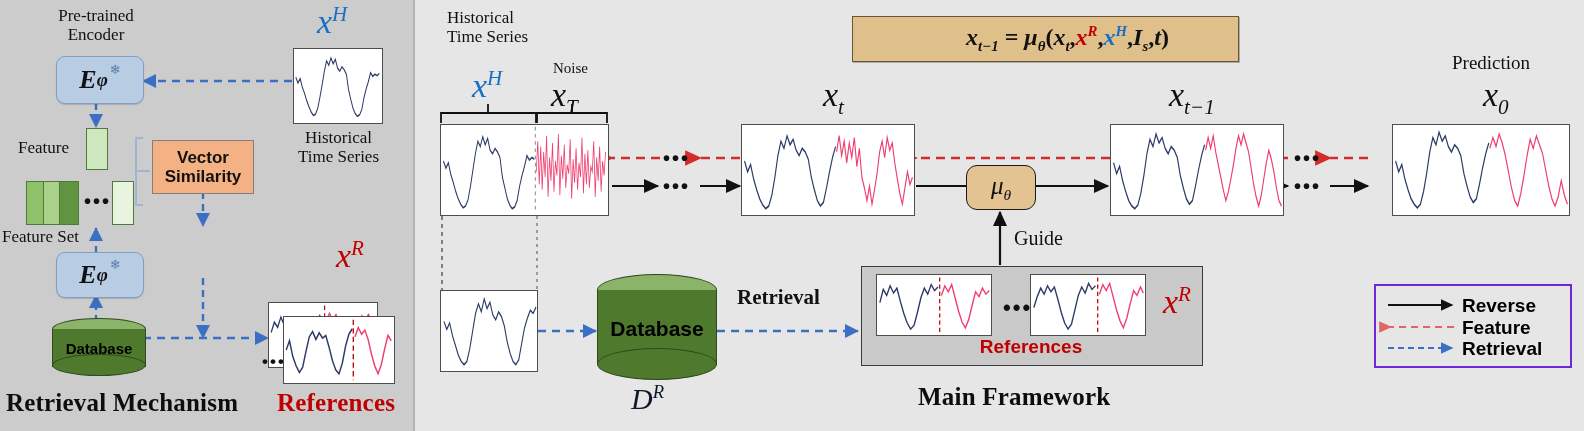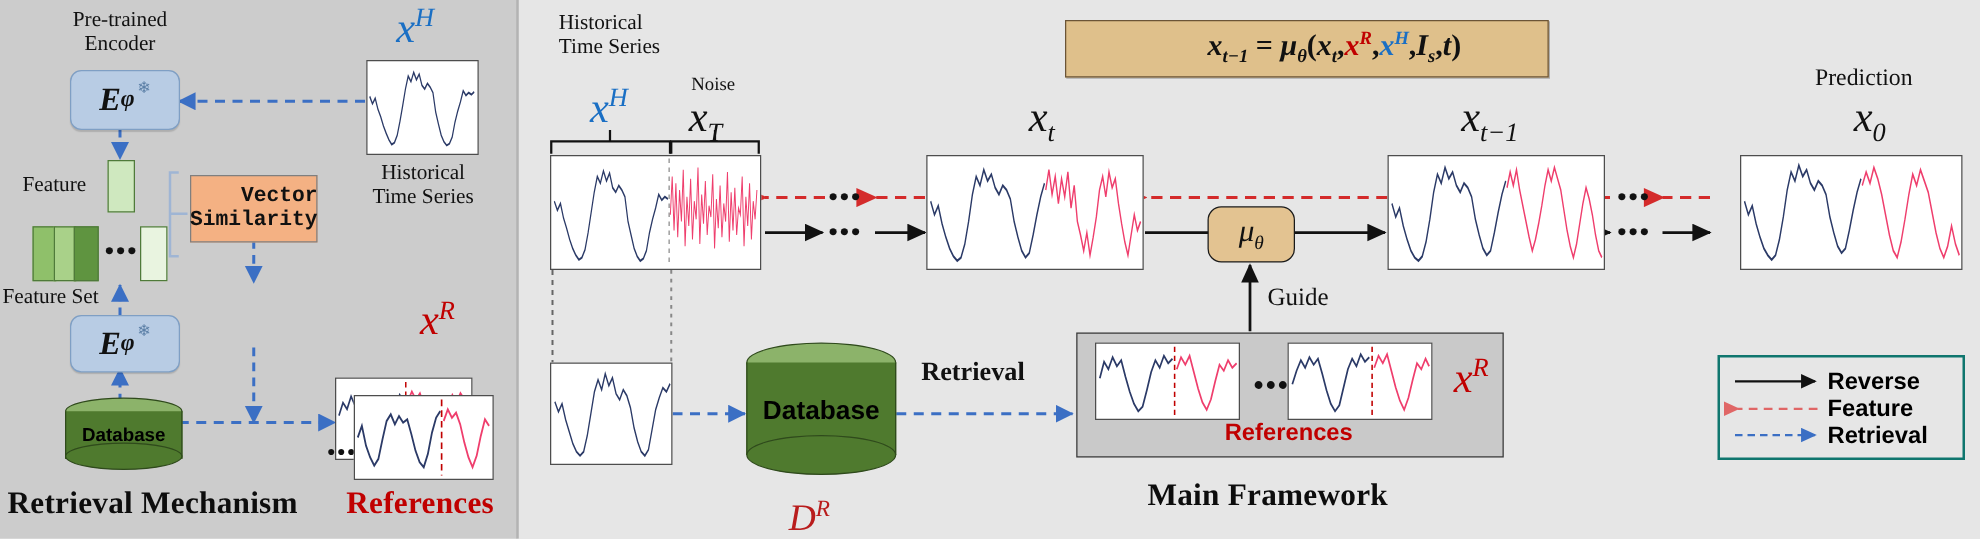--- a/index.html
+++ b/index.html
@@ -51,22 +51,22 @@
   
   .encoder{
     background:#b8cce4;border:1.5px solid #7f9fc4;border-radius:9px;
     display:flex;align-items:center;justify-content:center;
     box-shadow:0 1px 1px rgba(0,0,0,.15);
   }
   .encoder .etext{font-family:"Liberation Serif",serif;font-style:italic;font-weight:bold;color:#111;}
 
   .vecsim{
     background:#f4b183;border:1.4px solid #7f7f7f;
-    display:flex;align-items:center;justify-content:center;text-align:right;
-    font-family:Liberation Mono, monospace;font-weight:bold;color:#111;
+    display:flex;align-items:center;justify-content:center;text-align:center;
+    font-family:Liberation Sans, sans-serif;font-weight:bold;color:#111;
     line-height:1.12;
   }
   .topk{
     background:#cfe3c2;border:0;
     display:flex;align-items:center;justify-content:center;text-align:center;
     font-family:"Liberation Sans",sans-serif;font-weight:bold;color:#111;
     line-height:1.12;
   }
   .mu-box{
     background:#e3c391;border:1.8px solid #1a1a1a;border-radius:11px;
@@ -74,21 +74,21 @@
   }
   .eq-box{
     background:#dfc08b;border:1.6px solid #6b5436;
     display:flex;align-items:center;justify-content:center;
     box-shadow:1px 1px 0 rgba(0,0,0,.25);
   }
   .refs-panel{
     background:#c9c9c9;border:1.8px solid #3a3a3a;
   }
   .legend-box{
-    background:#e6e6e6;border:2px solid #0f766e;
+    background:#e6e6e6;border:2px solid #6d28d9;
   }
 
   
   .fbar{border:1.3px solid #4f7a3a;}
 
   
   .chart{
     background:#fff;border:1.6px solid #4d4d4d;overflow:hidden;
     box-sizing:border-box;
   }
@@ -328,21 +328,21 @@
       <polyline fill="none" stroke="#2b3a67" stroke-width="2.2" points="6,38 12,48 18,40 24,56 30,68 36,80 42,88 48,92 54,88 60,72 66,50 72,28 78,16 84,26 90,10 96,22 102,14 108,30 114,36 120,26 126,32 132,44 138,64 144,78 150,88 156,92 162,86 168,66 174,46 180,34 186,24 192,28 198,20"></polyline>
     </svg>
   </div>
 
   <div class="db" style="left:597px;top:274px;width:120px;height:106px;">
     <div class="top" style="top:0;width:120px;height:32px;box-sizing:border-box;"></div>
     <div class="body" style="top:16px;width:120px;height:74px;box-sizing:border-box;"></div>
     <div class="bot" style="top:74px;width:120px;height:32px;box-sizing:border-box;"></div>
     <div class="dbtext" style="top:43px;font-size:21px;">Database</div>
   </div>
-  <div class="abs math var-md" style="left:631px;top:397px;color:#b91c1c;"><span>D</span><span class="sup">R</span></div>
+  <div class="abs math var-md" style="left:631px;top:381px;color:#0f172a;"><span>D</span><span class="sup">R</span></div>
 
   <div class="abs cap bold" style="left:737px;top:286px;font-size:21px;font-weight:bold;">Retrieval</div>
 
   <div class="abs refs-panel" style="left:861px;top:266px;width:340px;height:98px;"></div>
   <div class="abs chart" style="left:876px;top:274px;width:116px;height:62px;">
     <svg viewBox="0 0 200 100" preserveAspectRatio="none">
       <polyline fill="none" stroke="#2b3a67" stroke-width="2.4" points="5,46 11,24 17,34 23,18 29,30 35,22 41,44 47,64 53,80 59,90 65,84 71,62 77,38 83,22 89,32 95,16 101,26 107,20"></polyline>
       <line x1="110" y1="4" x2="110" y2="96" stroke="#c00000" stroke-width="2.2" stroke-dasharray="7,5"></line>
       <polyline fill="none" stroke="#ef3e6d" stroke-width="2.4" points="113,34 119,18 125,28 131,16 137,38 143,60 149,78 155,88 161,74 167,50 173,28 179,36 185,22 191,32 197,26"></polyline>
     </svg>

